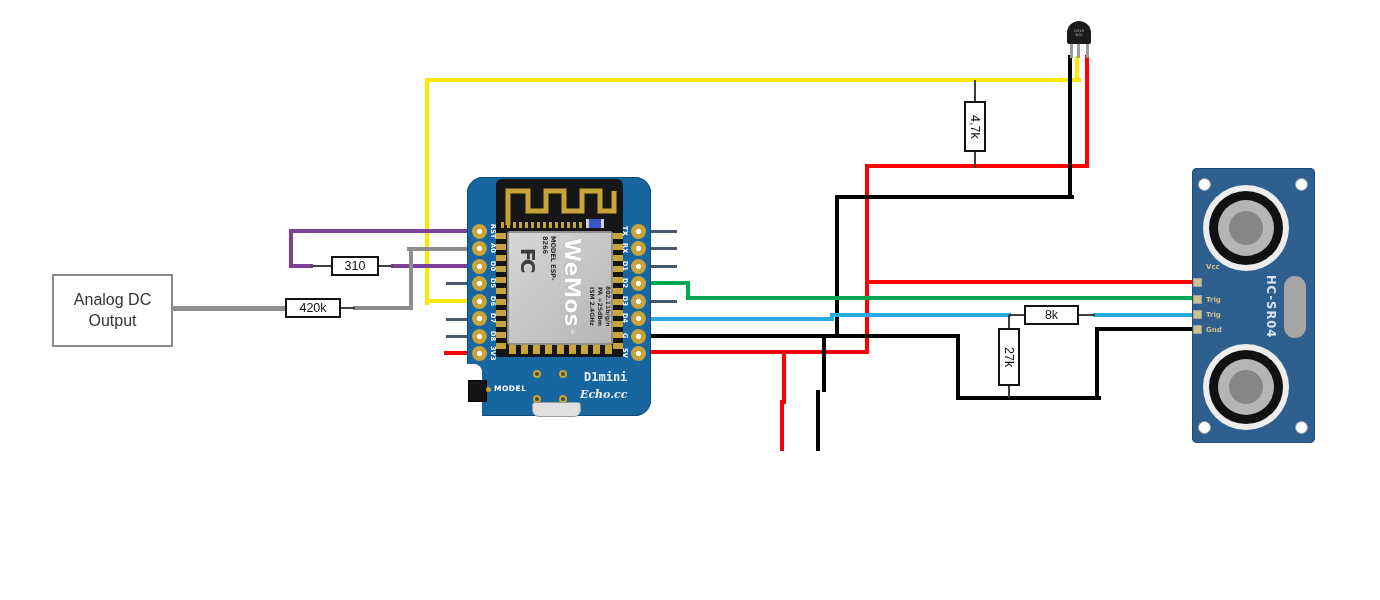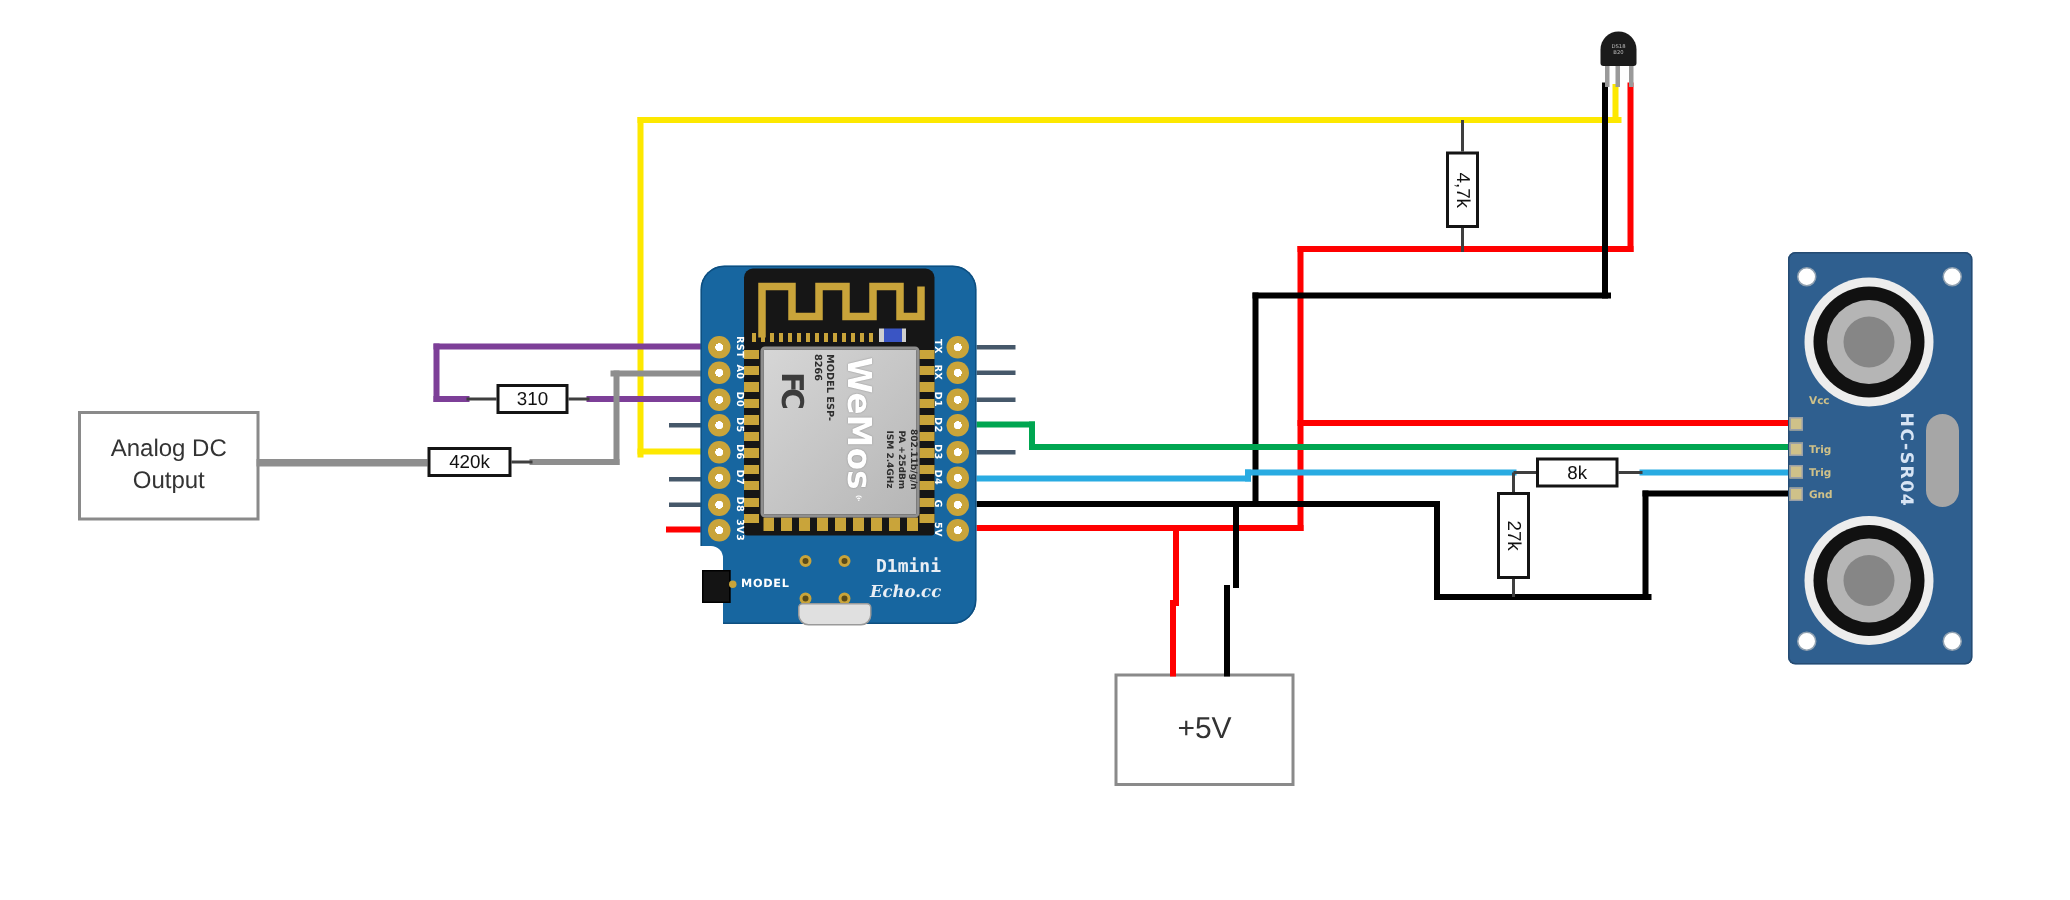--- a/index.html
+++ b/index.html
@@ -29,23 +29,20 @@
 </style>
 </head>
 <body>
 
 <div class="canvas">
 
   <div class="box" style="left:52px;top:274px;width:121px;height:73px;font-size:16px;line-height:1.3;">
     <span>Analog DC</span>
     <span>Output</span>
   </div>
-  <div class="box" style="left:743px;top:449px;width:120px;height:75px;font-size:20px;">
-    <span>+5V</span>
-  </div>
 
   <div class="wire" style="left:425px;top:78px;width:4px;height:227px;background:#fde800;"></div>
   <div class="wire" style="left:425px;top:78px;width:656px;height:4px;background:#fde800;"></div>
   <div class="wire" style="left:1075px;top:56px;width:4px;height:26px;background:#fde800;"></div>
   <div class="wire" style="left:425px;top:299px;width:48px;height:4px;background:#fde800;"></div>
 
   <div class="wire" style="left:651px;top:350px;width:218px;height:4px;background:#ff0000;"></div>
   <div class="wire" style="left:865px;top:164px;width:4px;height:190px;background:#ff0000;"></div>
   <div class="wire" style="left:865px;top:164px;width:224px;height:4px;background:#ff0000;"></div>
   <div class="wire" style="left:1085px;top:55px;width:4px;height:113px;background:#ff0000;"></div>

